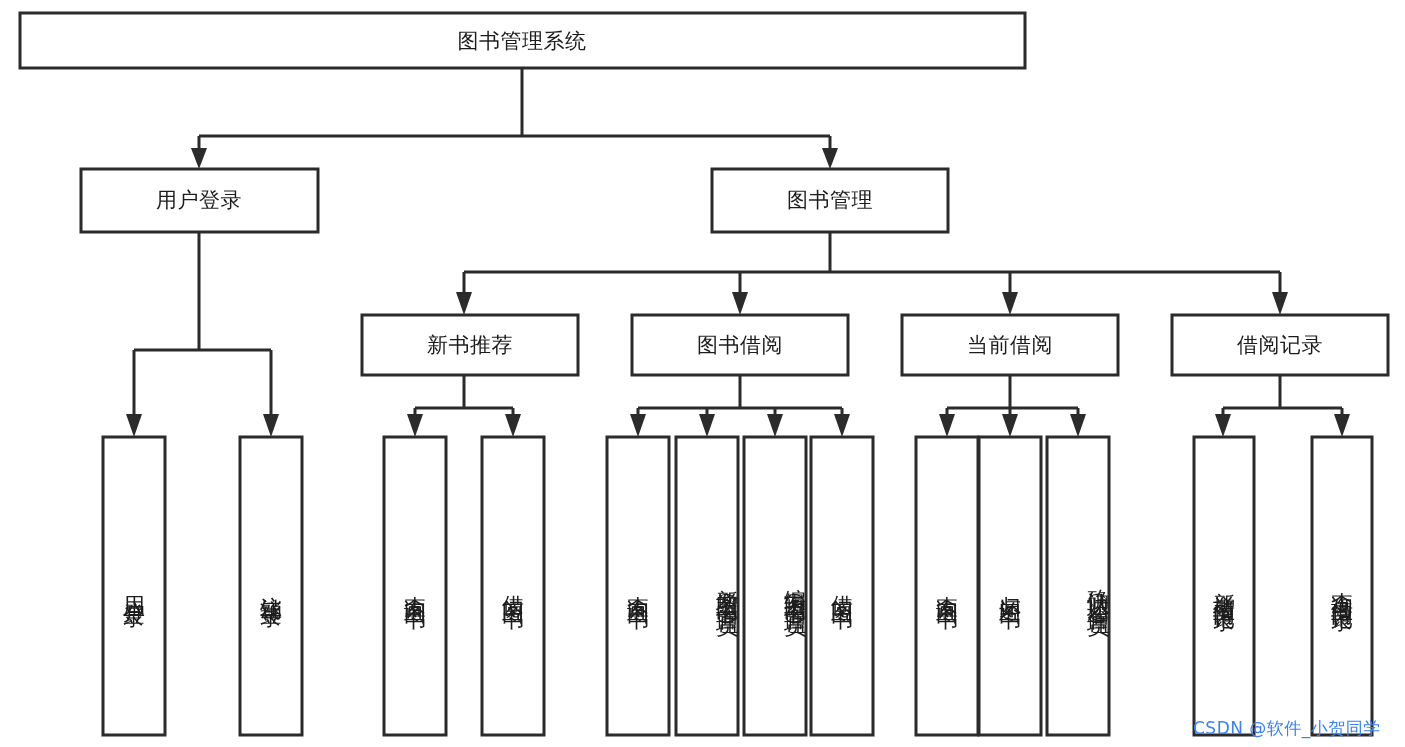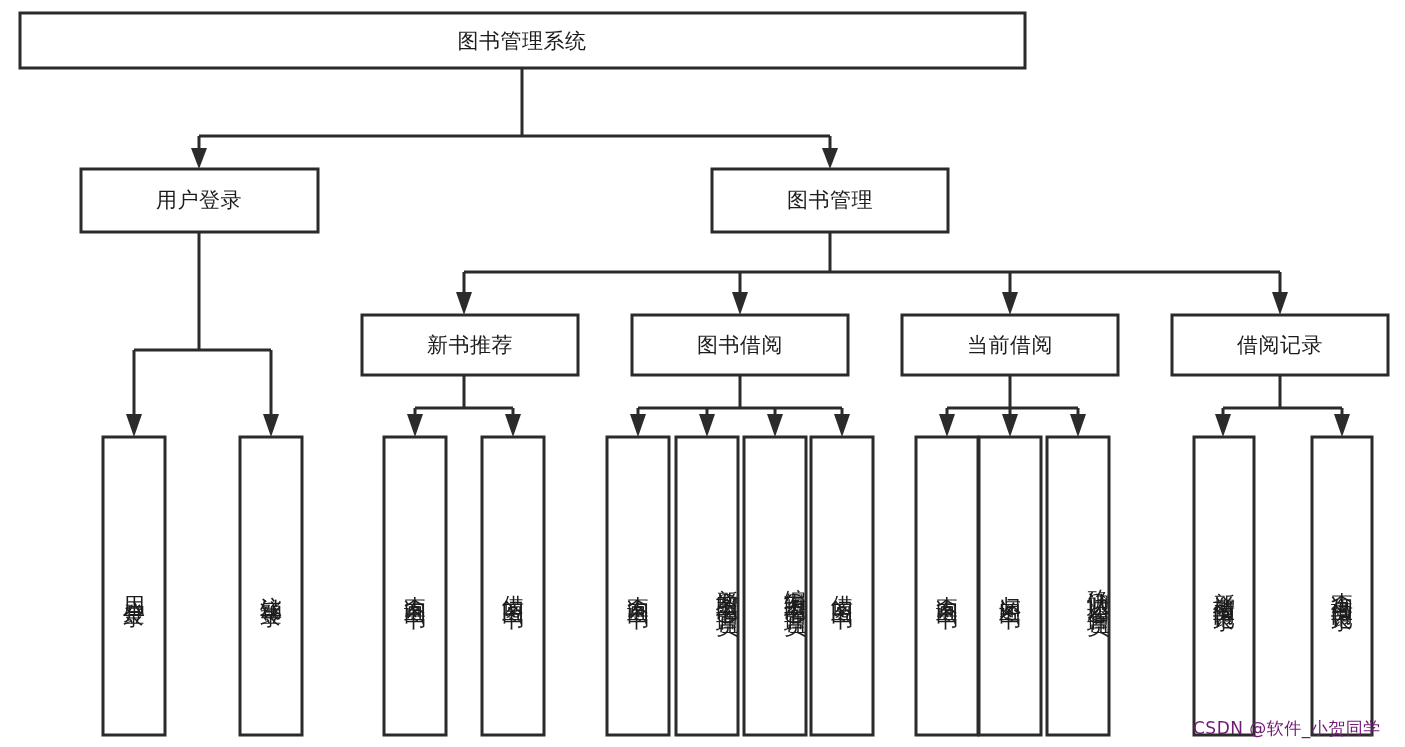--- a/index.html
+++ b/index.html
@@ -64,21 +64,21 @@
     white-space: nowrap;
     text-align: center;
     pointer-events: none;
   }
   .watermark {
     position: absolute;
     left: 1193px;
     top: 717px;
     font-family: "DejaVu Sans", "Liberation Sans", sans-serif;
     font-size: 17px;
-    color: #701a75;
+    color: #3b82f6;
     white-space: nowrap;
     letter-spacing: 0.5px;
   }
 </style>
 </head>
 <body>
 
 <div id="diagram-root">
 
   <svg id="flow-svg" viewBox="0 0 1405 747">

